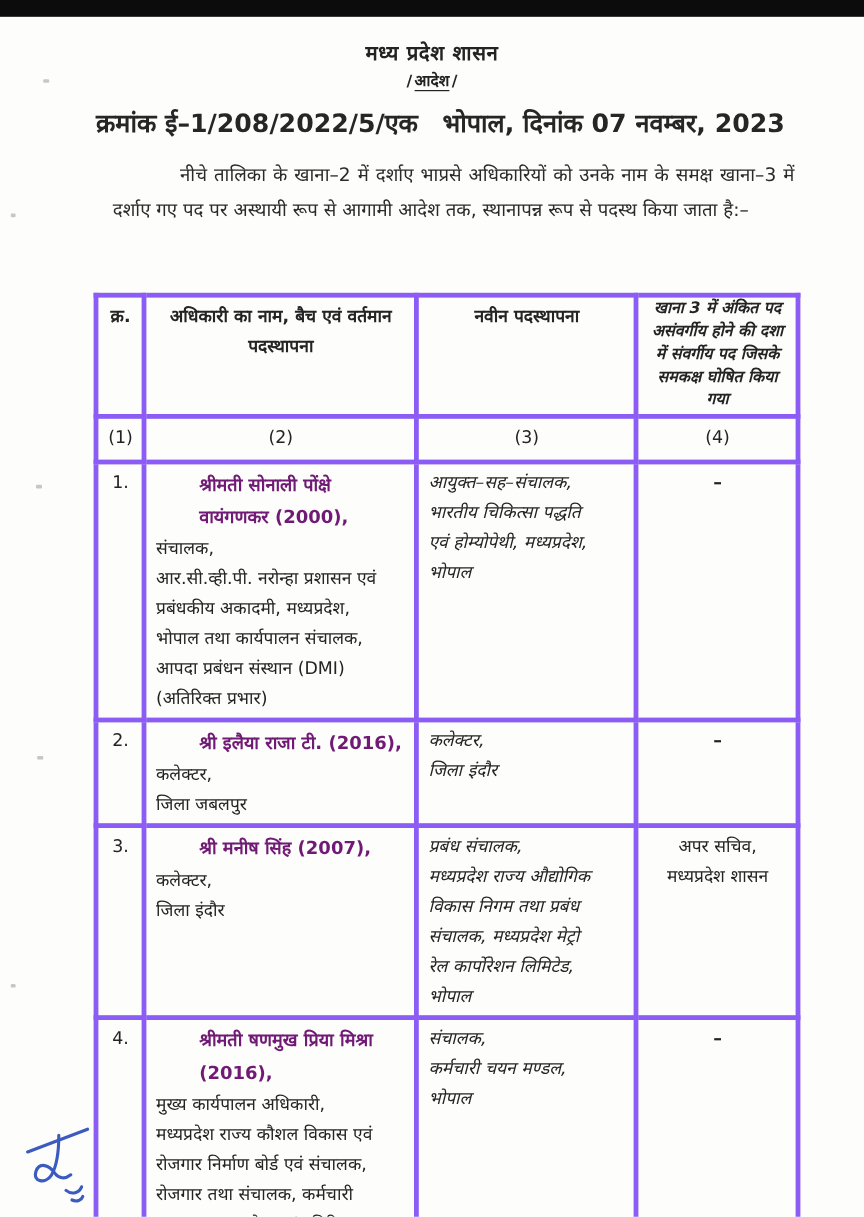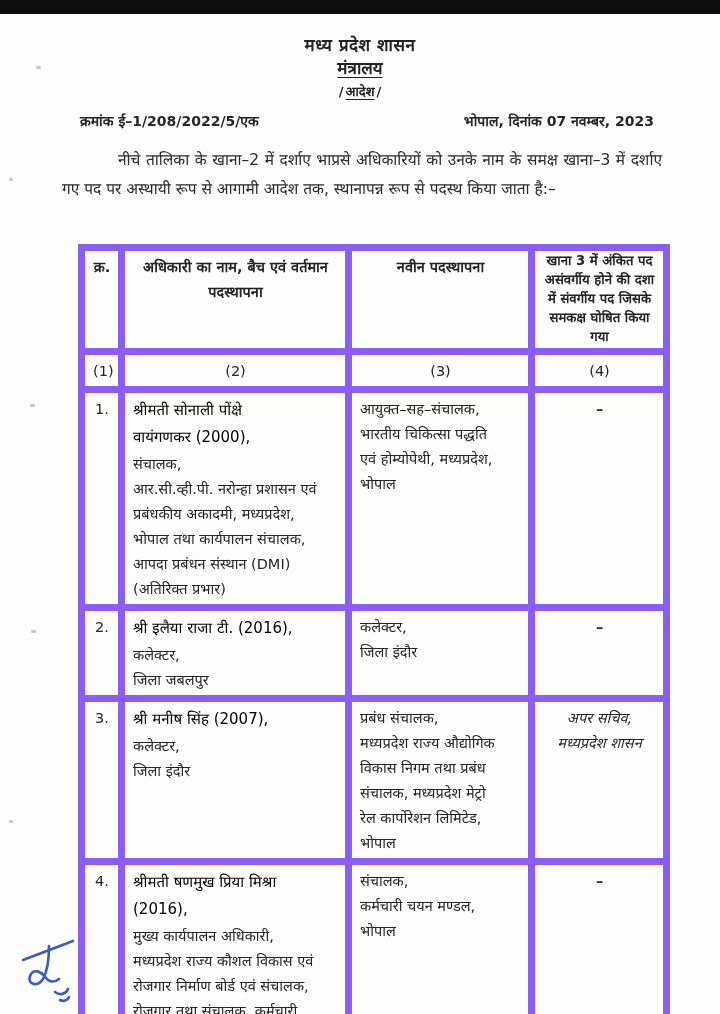--- a/index.html
+++ b/index.html
@@ -24,59 +24,59 @@
   .doc-header { text-align:center; margin-top:20px; line-height:23px; }
   .doc-header .h-line { font-size:17px; font-weight:bold; color:#232323; letter-spacing:.5px; }
   .ministry { font-size:17px; font-weight:bold; text-decoration:underline; text-underline-offset:3px; }
   .order-line { font-size:13px; font-weight:bold; }
   .order-label { text-decoration:underline; text-underline-offset:3px; padding:0 2px; }
 
   
   .ref-line {
     display:flex; justify-content:space-between;
     margin:8px 66px 0 80px;
-    font-size:14px; font-weight:bold; color:#262626;
+    font-size:21px; font-weight:bold; color:#262626;
   }
 
   
   .intro {
-    margin:16px 58px 0 62px;
+    margin:16px 58px 0 94px;
     font-size:15.5px; line-height:29px; color:#2a2a2a;
     text-align:justify; text-indent:56px;
   }
 
   
   table.order-table {
     position:absolute; left:78px; top:244px;
     width:585px; border-collapse:collapse; table-layout:fixed;
   }
   .order-table td {
-    border:7px solid #8b5cf6;
+    border:4px solid #8b5cf6;
     vertical-align:top;
     font-size:14.5px; line-height:25px; color:#242424;
     padding:4px 7px 2px 8px;
     overflow:hidden;
   }
   .col-sn   { width:40px; }
   .col-off  { width:227px; }
   .col-new  { width:183px; }
   .col-eq   { width:135px; }
 
   .hdr-cell { font-weight:bold; text-align:center; font-size:15.5px; line-height:24px; padding-top:6px; }
-  .hdr-cell.small { font-size:13.2px; line-height:19px; padding-top:0; }
+  .hdr-cell.small { font-size:13.2px; line-height:19px; padding-top:0;font-style:italic; }
   .num-cell { text-align:center; font-size:15px; padding-top:4px; line-height:22px; }
 
   .sn-cell { text-align:center; font-size:15px; padding-top:8px; }
-  .officer-name { font-weight:normal; font-size:15px; line-height:27px; white-space:pre-line; color:#000000; }
+  .officer-name { font-weight:bold; font-size:15px; line-height:27px; white-space:pre-line; color:#701a75;margin-left:36px; }
   .officer-rest { white-space:pre-line; margin-top:1px; }
   .pre { white-space:pre-line; }
-  .new-cell { padding-top:6px; }
+  .new-cell { padding-top:6px;font-style:italic; }
   .eq-cell  { text-align:center; }
   .eq-dash  { padding-top:26px; font-size:16px; font-weight:bold; color:#333; }
-  .eq-text  { padding-top:6px; white-space:pre-line;font-style:italic; }
+  .eq-text  { padding-top:6px; white-space:pre-line; }
 
   .row-h-header { height:94px; }
   .row-h-nums   { height:38px; }
   .row-h-1      { height:200px; }
   .row-h-2      { height:70px; }
   .row-h-3      { height:145px; }
   .row-h-4      { height:200px; }
 
   
   .signature { position:absolute; left:16px; top:926px; width:64px; height:84px; }
@@ -89,21 +89,20 @@
 <div class="scan-speck" style="left:36px;top:66px;width:5px;height:3px;"></div>
 <div class="scan-speck" style="left:9px;top:178px;width:4px;height:3px;"></div>
 <div class="scan-speck" style="left:30px;top:404px;width:5px;height:3px;"></div>
 <div class="scan-speck" style="left:31px;top:630px;width:5px;height:3px;"></div>
 <div class="scan-speck" style="left:9px;top:820px;width:4px;height:3px;"></div>
 
 <div class="doc">
 
   <div class="doc-header">
     <div class="h-line">मध्य प्रदेश शासन</div>
-    <div class="ministry">मंत्रालय</div>
     <div class="order-line"><span>/</span><span class="order-label">आदेश</span><span>/</span></div>
   </div>
 
   <div class="ref-line">
     <span>क्रमांक ई–1/208/2022/5/एक</span>
     <span>भोपाल, दिनांक 07 नवम्बर, 2023</span>
   </div>
 
   <div class="intro">नीचे तालिका के खाना–2 में दर्शाए भाप्रसे अधिकारियों को उनके नाम के समक्ष खाना–3 में दर्शाए गए पद पर अस्थायी रूप से आगामी आदेश तक, स्थानापन्न रूप से पदस्थ किया जाता है:–</div>
 

